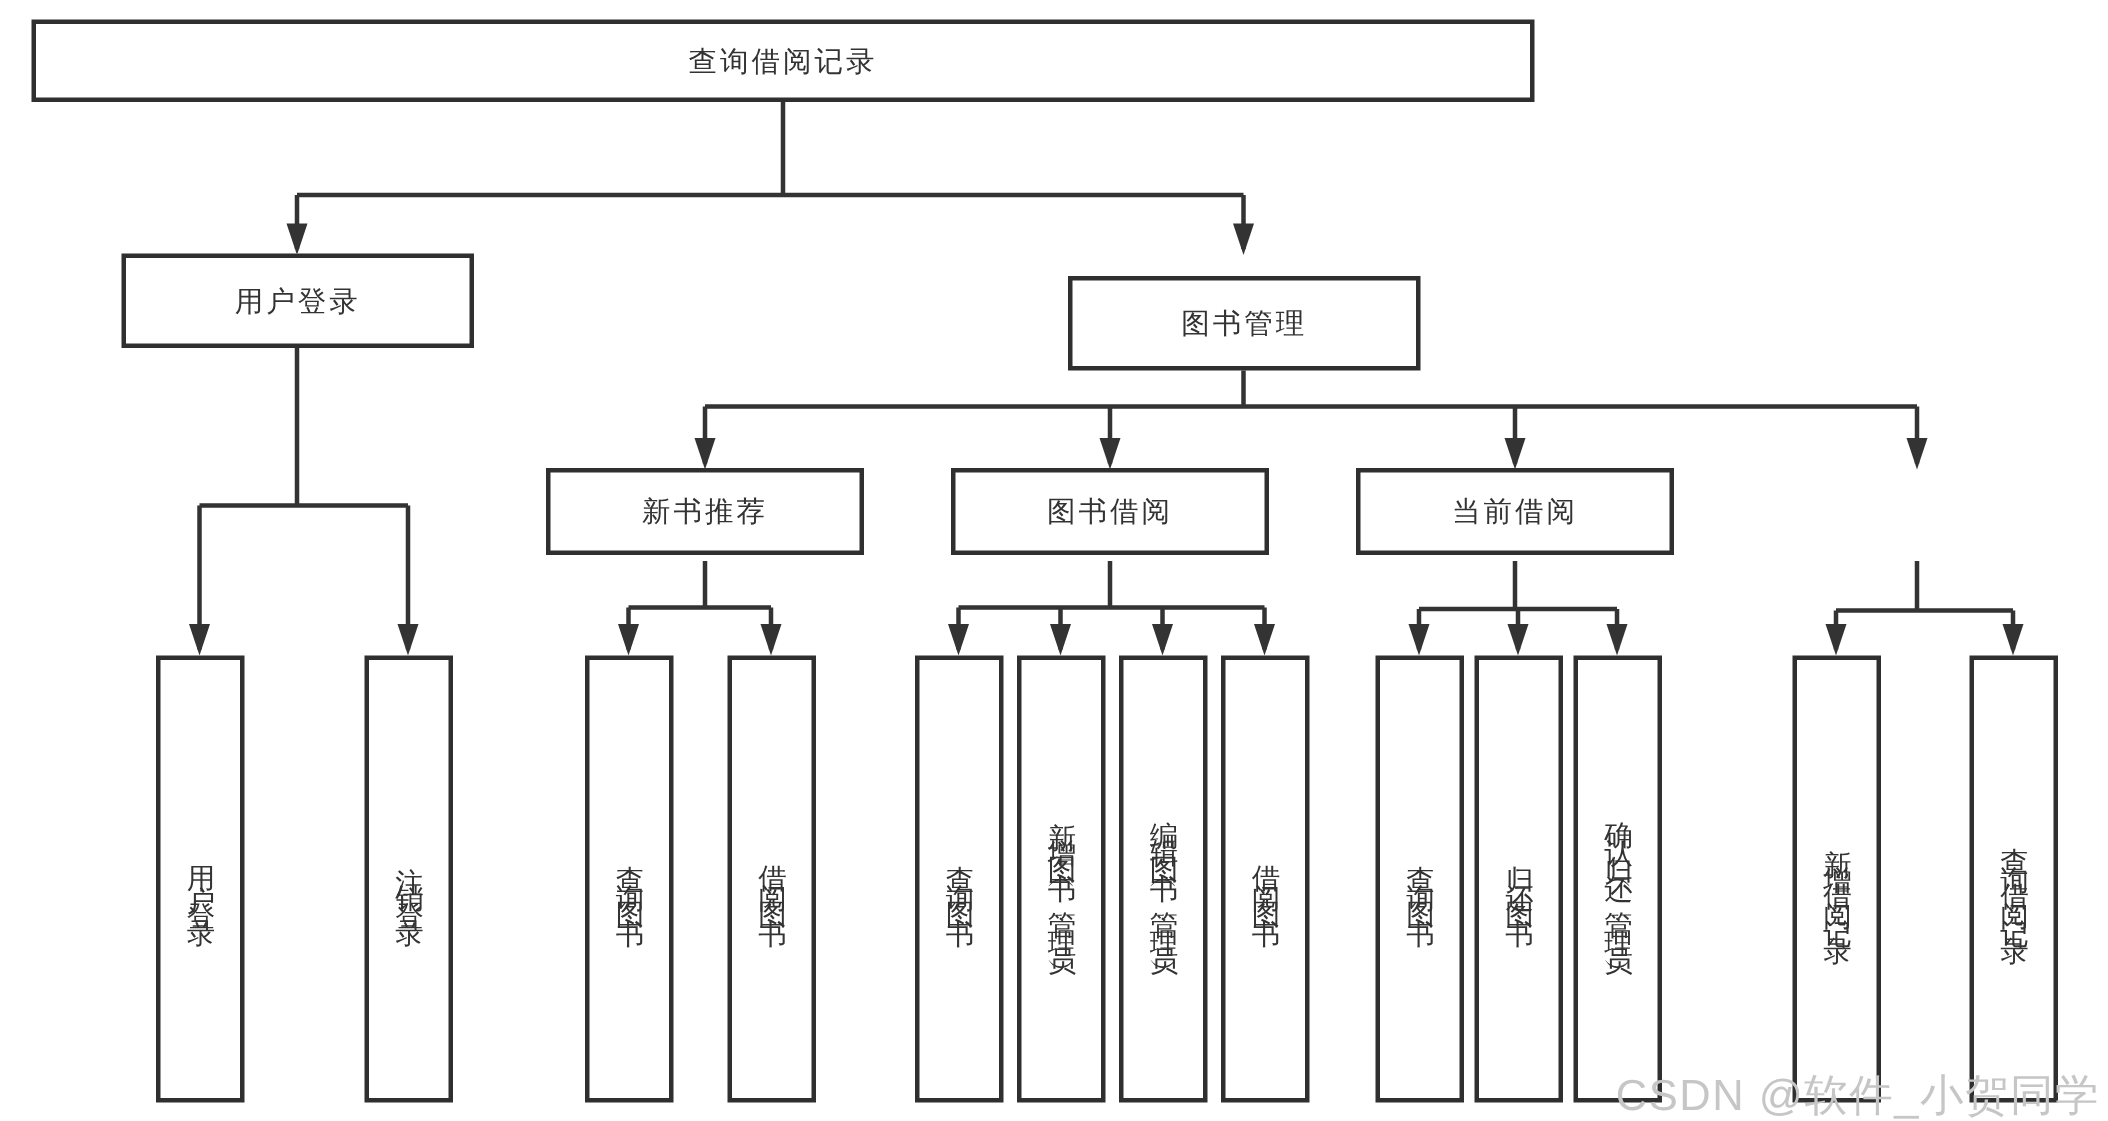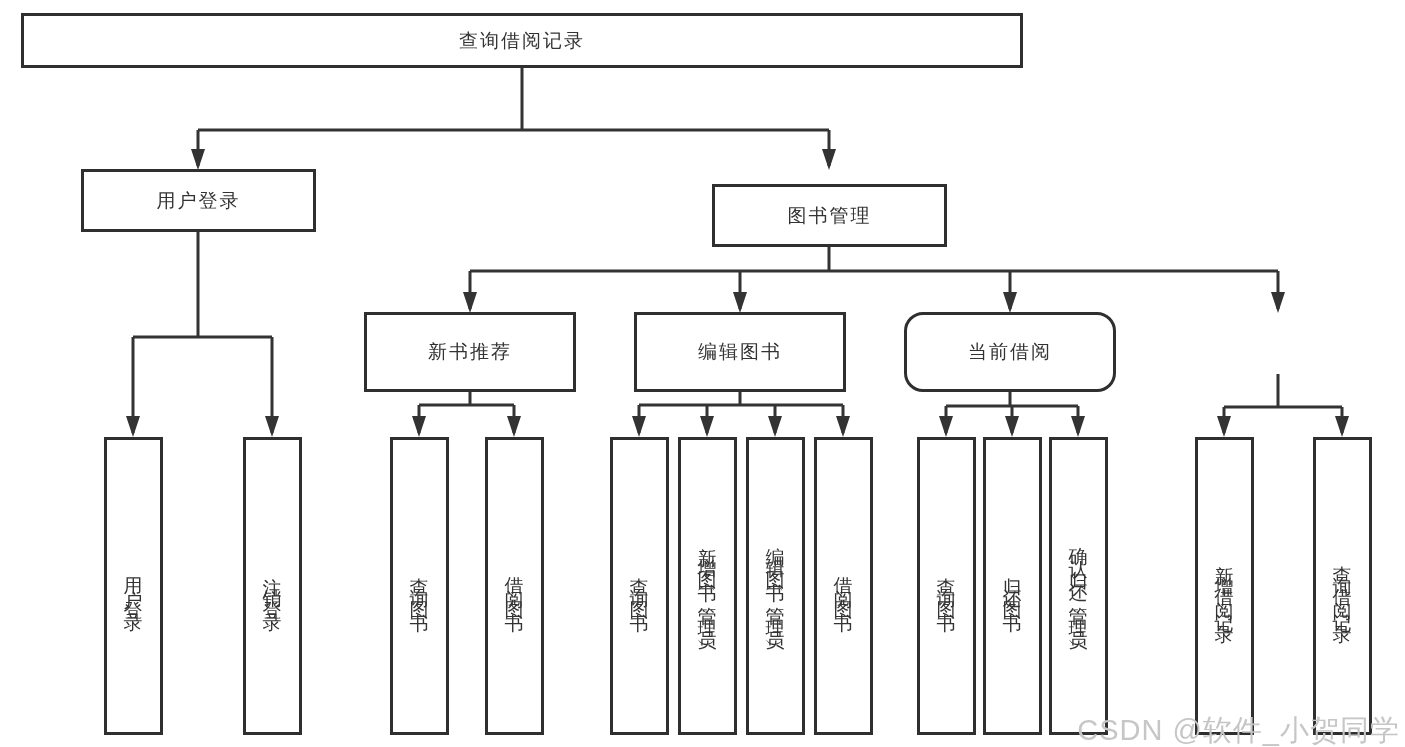--- a/index.html
+++ b/index.html
@@ -29,24 +29,24 @@
     justify-content: center;
     color: #333333;
     z-index: 2;
     font-size: 19px;
     letter-spacing: 2px;
   }
   
   .root { left: 21px;  top: 13px;  width: 1002px; height: 55px; }
   .l2a  { left: 81px;  top: 169px; width: 235px;  height: 63px; }
   .l2b  { left: 712px; top: 184px; width: 235px;  height: 63px; }
-  .l3   { top: 312px;  width: 212px; height: 80px; }
+  .l3   { top: 312px;  width: 212px; height: 58px; }
   .l3a  { left: 364px; }
   .l3b  { left: 634px; }
-  .l3c  { left: 904px; border-radius: 19px; }
+  .l3c  { left: 904px; }
   .l3d  { left: 1172px; }
   
   .leaf { top: 437px; width: 59px; height: 298px; border-width: 3px; }
   .leaf .vtxt {
     writing-mode: vertical-lr;
     text-orientation: mixed;
     font-size: 19px;
     line-height: 1;
     letter-spacing: 12px;
     white-space: nowrap;
@@ -112,21 +112,21 @@
       <polygon points="1335,416 1349,416 1342,437"></polygon>
     </g>
   </svg>
 
   <div class="node root">查询借阅记录</div>
 
   <div class="node l2a">用户登录</div>
   <div class="node l2b">图书管理</div>
 
   <div class="node l3 l3a">新书推荐</div>
-  <div class="node l3 l3b">编辑图书</div>
+  <div class="node l3 l3b">图书借阅</div>
   <div class="node l3 l3c">当前借阅</div>
 
   <div class="node leaf f1">
     <span class="vtxt">用户登录</span>
   </div>
   <div class="node leaf f2">
     <span class="vtxt">注销登录</span>
   </div>
   <div class="node leaf f3">
     <span class="vtxt">查询图书</span>

